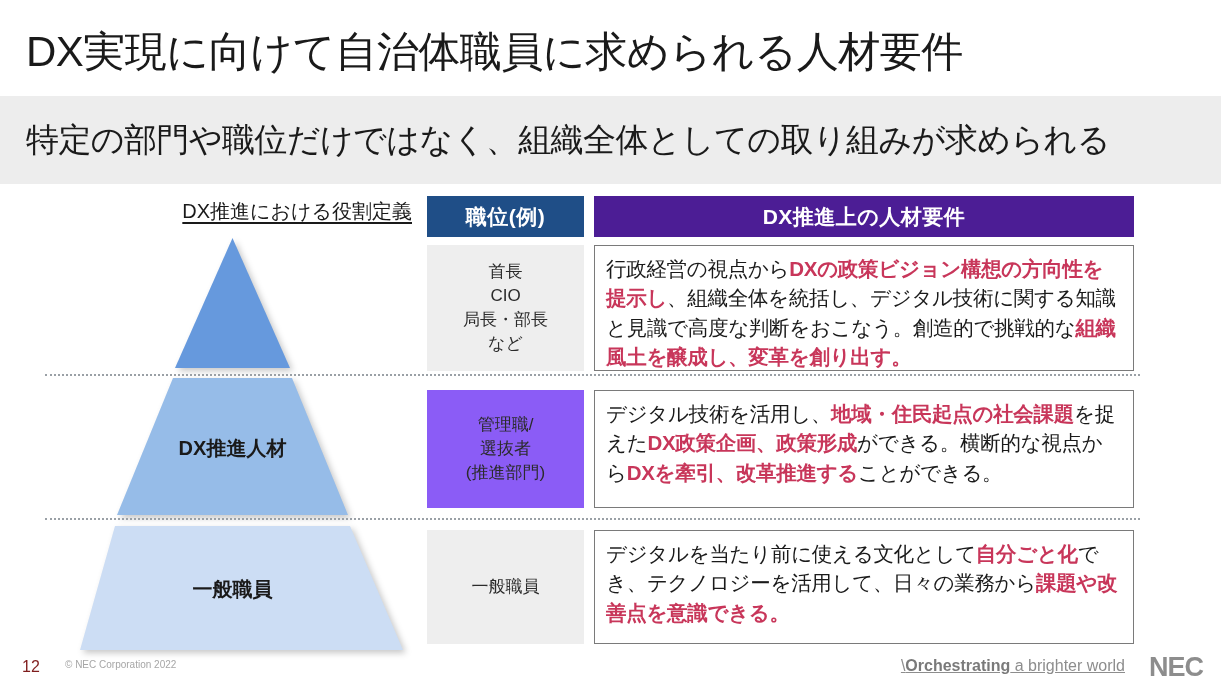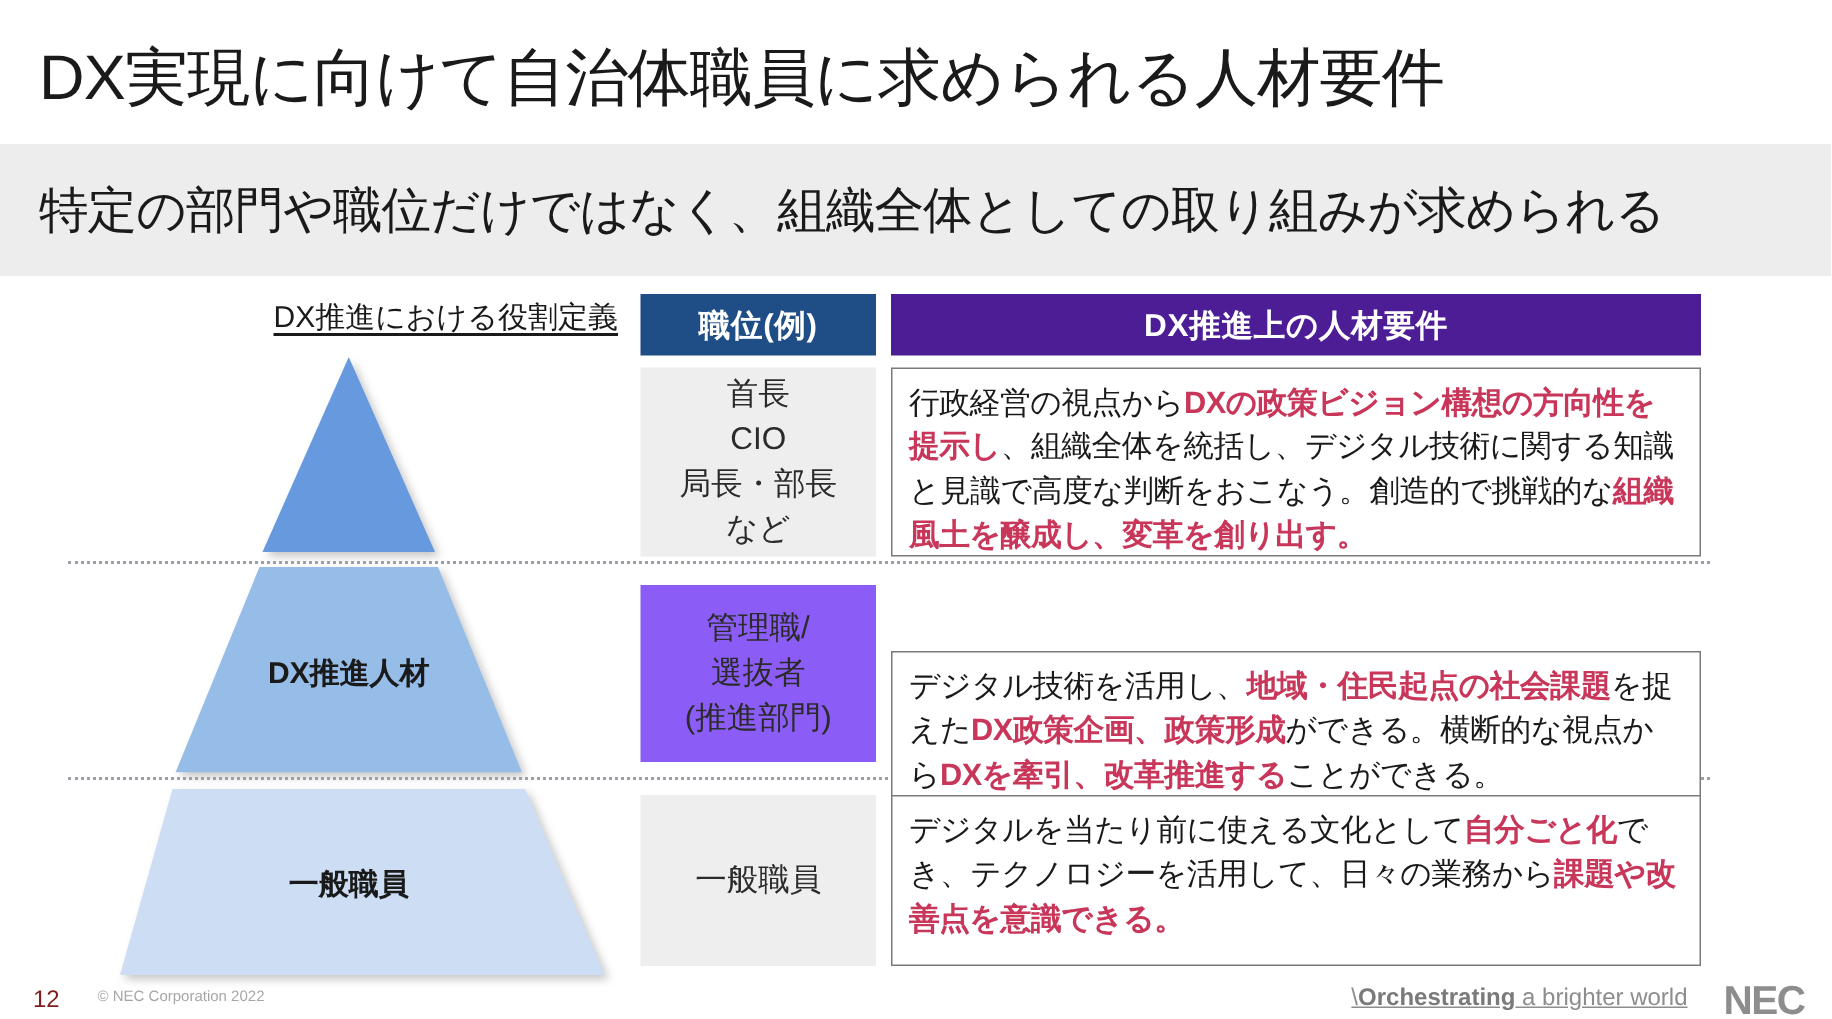--- a/index.html
+++ b/index.html
@@ -141,21 +141,21 @@
   
   .cell-position {
     position: absolute;
     left: 427px;
     width: 157px;
     background: #eeeeee;
     display: flex;
     align-items: center;
     justify-content: center;
     text-align: center;
-    font-size: 21px;
+    font-size: 17px;
     line-height: 1.42;
     color: #2b2b2b;
   }
   .cell-requirement {
     position: absolute;
     left: 594px;
     width: 540px;
     background: #ffffff;
     border: 1px solid #7a7a7a;
     box-sizing: border-box;
@@ -166,21 +166,21 @@
     color: #1a1a1a;
   }
   .cell-requirement .hl {
     color: #c8365a;
     font-weight: 700;
   }
 
   .row1 .cell-position   { top: 245px; height: 126px; }
   .row1 .cell-requirement{ top: 245px; height: 126px; }
   .row2 .cell-position   { top: 390px; height: 118px; }
-  .row2 .cell-requirement{ top: 390px; height: 118px; margin-top: 44px; }
+  .row2 .cell-requirement{ top: 390px; height: 118px; }
   .row3 .cell-position   { top: 530px; height: 114px; }
   .row3 .cell-requirement{ top: 530px; height: 114px; }
 
   
   .footer-page {
     position: absolute;
     left: 22px;
     top: 658px;
     font-size: 16px;
     color: #7f1d1d;

